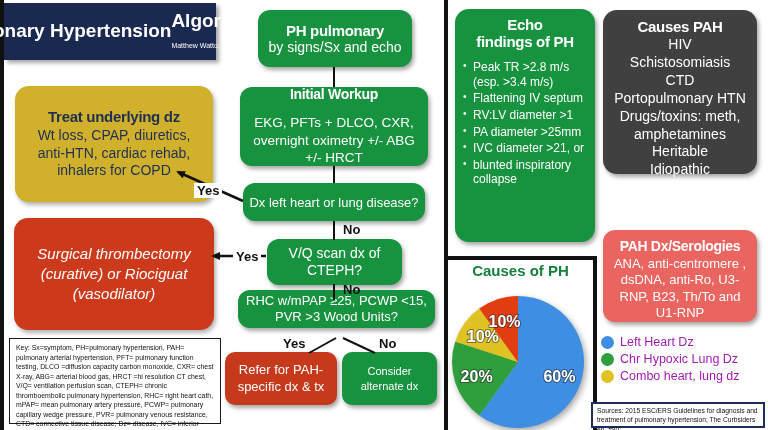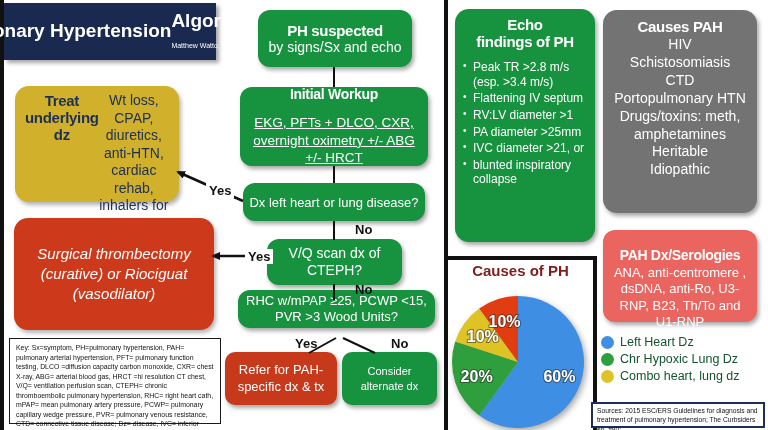--- a/index.html
+++ b/index.html
@@ -7,73 +7,73 @@
           font-family:"Liberation Sans", sans-serif;}
   .abs{position:absolute;box-sizing:border-box;}
   .bar{background:#111111;}
   
   .title-box{left:4px;top:3px;width:212px;height:57px;background:#1a2950;color:#ffffff;
              display:flex;justify-content:center;align-items:center;
              box-shadow:3px 3px 4px rgba(0,0,0,0.35);z-index:2;}
   .title-l1{font-size:19px;font-weight:bold;line-height:1.1;white-space:nowrap;}
   .title-l2{font-size:19px;font-weight:bold;line-height:1.1;}
   .byline{font-size:7px;font-weight:normal;margin-left:5px;}
-  .treat-box{left:15px;top:86px;width:164px;height:116px;background:#d1b12b;border-radius:14px;
-             color:#1d2f55;display:flex;flex-direction:row;justify-content:center;text-align:center;
+  .treat-box{left:15px;top:86px;width:198px;height:116px;background:#d1b12b;border-radius:14px;
+             color:#1d2f55;display:flex;flex-direction:column;justify-content:center;text-align:center;
              padding:6px 10px;box-shadow:2px 3px 4px rgba(0,0,0,0.3);z-index:2;}
   .treat-title{font-weight:bold;font-size:15px;letter-spacing:-0.3px;margin-bottom:2px;}
   .treat-body{font-size:14px;line-height:1.25;}
   .surgical-box{left:14px;top:218px;width:200px;height:112px;background:#cc3a1b;border-radius:14px;
                 color:#ffffff;font-style:italic;font-size:15px;line-height:1.35;display:flex;align-items:center;
                 justify-content:center;text-align:center;padding:8px 18px;box-shadow:2px 3px 4px rgba(0,0,0,0.3);z-index:2;}
   .key-box{left:9px;top:338px;width:212px;height:86px;background:#ffffff;border:1.5px solid #1a1a1a;
            font-size:6.9px;line-height:1.38;color:#111111;padding:4px 6px;z-index:2;}
   .flow{background:#17923f;border-radius:12px;color:#ffffff;display:flex;flex-direction:column;
         justify-content:center;align-items:center;text-align:center;
         box-shadow:2px 3px 4px rgba(0,0,0,0.35);z-index:2;padding:2px 8px;}
   .flow-title{font-weight:bold;letter-spacing:-0.3px;}
   #b-suspected{left:258px;top:10px;width:154px;height:57px;}
   #b-suspected .flow-title{font-size:15px;}
   #b-suspected .flow-body{font-size:14px;}
   #b-workup{left:240px;top:87px;width:188px;height:79px;gap:12px;}
   #b-workup .flow-title{font-size:14px;}
-  #b-workup .flow-body{font-size:13.5px;line-height:1.3;text-decoration:underline;}
+  #b-workup .flow-body{font-size:13.5px;line-height:1.3;}
   #b-dxheart{left:243px;top:183px;width:182px;height:38px;font-size:13px;white-space:nowrap;}
   #b-vq{left:267px;top:239px;width:135px;height:46px;font-size:14px;line-height:1.25;}
   #b-rhc{left:238px;top:290px;width:197px;height:38px;font-size:13px;line-height:1.25;}
   #b-refer{left:225px;top:352px;width:112px;height:53px;background:#c7391b;border-radius:10px;
            font-size:13px;line-height:1.3;}
   #b-alt{left:342px;top:352px;width:95px;height:53px;border-radius:10px;font-size:11px;line-height:1.3;}
   .echo-box{left:455px;top:9px;width:140px;height:233px;background:#17923f;border-radius:14px;color:#ffffff;
             padding:8px 8px 6px 8px;box-shadow:2px 3px 4px rgba(0,0,0,0.35);z-index:2;}
   .echo-title{text-align:center;font-weight:bold;font-size:15px;line-height:1.1;letter-spacing:-0.3px;margin-bottom:10px;}
   .bullet-row{display:flex;font-size:12px;line-height:1.22;margin-bottom:2px;}
   .bullet-dot{width:10px;flex:0 0 10px;font-size:10px;}
-  .causes-box{left:603px;top:10px;width:154px;height:203px;background:#737373;border-radius:14px;color:#ffffff;
+  .causes-box{left:603px;top:10px;width:154px;height:164px;background:#404040;border-radius:14px;color:#ffffff;
               padding:8px 6px;text-align:center;box-shadow:2px 3px 4px rgba(0,0,0,0.35);z-index:2;}
   .causes-title{font-weight:bold;font-size:15px;letter-spacing:-0.3px;margin-bottom:1px;}
   .cause-line{font-size:14px;line-height:1.28;}
   .sero-box{left:603px;top:230px;width:154px;height:92px;background:#ea6560;border-radius:12px;color:#ffffff;
-            padding:17px 5px;text-align:center;box-shadow:2px 3px 4px rgba(0,0,0,0.35);z-index:2;}
+            padding:8px 5px;text-align:center;box-shadow:2px 3px 4px rgba(0,0,0,0.35);z-index:2;}
   .sero-title{font-weight:bold;font-size:14px;letter-spacing:-0.3px;margin-bottom:2px;}
   .sero-body{font-size:13px;line-height:1.25;}
   
-  .pie-title{left:448px;top:262px;width:145px;text-align:center;font-weight:bold;font-size:15px;color:#7f1d1d;z-index:2;}
+  .pie-title{left:448px;top:262px;width:145px;text-align:center;font-weight:bold;font-size:15px;color:#15803d;z-index:2;}
   #pie-svg{left:450px;top:280px;z-index:2;filter:drop-shadow(2px 3px 3px rgba(0,0,0,0.35));}
   .slice-label{font-family:"Liberation Sans",sans-serif;font-weight:bold;font-size:16px;fill:#ffffff;
                paint-order:stroke;stroke:rgba(40,40,40,0.55);stroke-width:2px;text-anchor:middle;}
   .legend{left:601px;top:334px;z-index:2;}
   .legend-row{display:flex;align-items:center;height:16px;margin-bottom:1px;}
   .legend-dot{width:13px;height:13px;border-radius:50%;flex:0 0 13px;margin-right:6px;}
-  .legend-label{font-size:12.5px;color:#14532d;white-space:nowrap;}
+  .legend-label{font-size:12.5px;color:#a21caf;white-space:nowrap;}
   .sources-box{left:591px;top:402px;width:174px;height:26px;background:#ffffff;border:2px solid #1e2d5a;
                font-size:6.7px;line-height:1.4;color:#111111;padding:2px 4px;z-index:2;}
   
   #connector-svg{left:0;top:0;z-index:3;pointer-events:none;}
-  .yn{position:absolute;z-index:4;font-size:13px;font-weight:600;color:#111111;line-height:1;margin-left:12px;}
+  .yn{position:absolute;z-index:4;font-size:13px;font-weight:600;color:#111111;line-height:1;}
   .yn.onwhite{background:#ffffff;padding:1px 3px;}
   #yes1{left:194px;top:183px;}
   #yes2{left:233px;top:249px;}
   #no1{left:343px;top:223px;}
   #no2{left:343px;top:283px;}
   #yes3{left:283px;top:337px;}
   #no3{left:379px;top:337px;}
 </style>
 </head>
 <body>
@@ -99,21 +99,21 @@
 
   <div class="abs surgical-box">
     <span>Surgical thrombectomy (curative) or Riociguat (vasodilator)</span>
   </div>
 
   <div class="abs key-box">
     <span>Key: Sx=symptom, PH=pulmonary hypertension, PAH= pulmonary arterial hypertension, PFT= pulmonary function testing, DLCO =diffusion capacity carbon monoxide, CXR= chest X-ray, ABG= arterial blood gas, HRCT =hi resolution CT chest, V/Q= ventilation perfusion scan, CTEPH= chronic thromboembolic pulmonary hypertension, RHC= right heart cath, mPAP= mean pulmonary artery pressure, PCWP= pulmonary capillary wedge pressure, PVR= pulmonary venous resistance, CTD= connective tissue disease; Dz= disease, IVC= inferior vena cava, TR= tricuspid regurgitation, PA= pulmonary artery, LV= left ventricle, RV= right ventricle, Dx= diagnosis, Tx= treatment, HTN= hypertension, ANA= antinuclear antibody</span>
   </div>
 
   <div class="abs flow" id="b-suspected">
-    <div class="flow-title">PH suspected</div>
+    <div class="flow-title">PH pulmonary</div>
     <div class="flow-body">by signs/Sx and echo</div>
   </div>
 
   <div class="abs flow" id="b-workup">
     <div class="flow-title">Initial Workup</div>
     <div class="flow-body">EKG, PFTs + DLCO, CXR, overnight oximetry +/- ABG +/- HRCT</div>
   </div>
 
   <div class="abs flow" id="b-dxheart">
     <span>Dx left heart or lung disease?</span>

